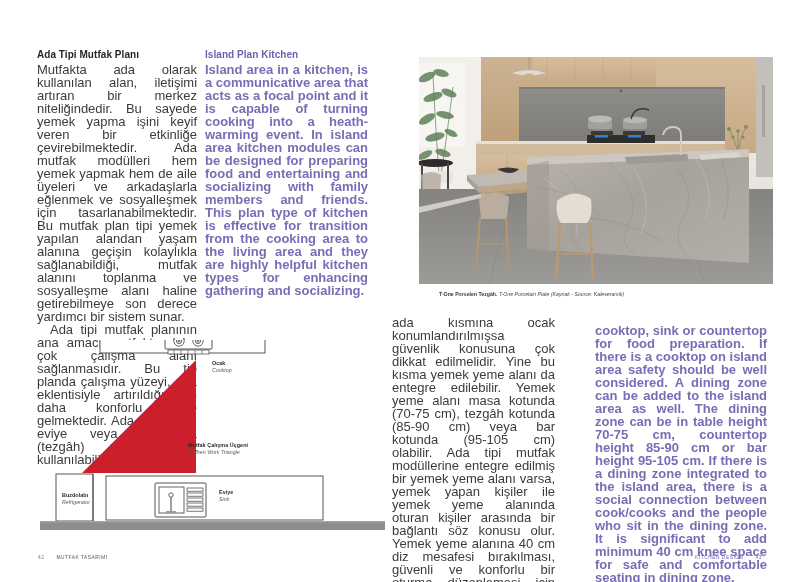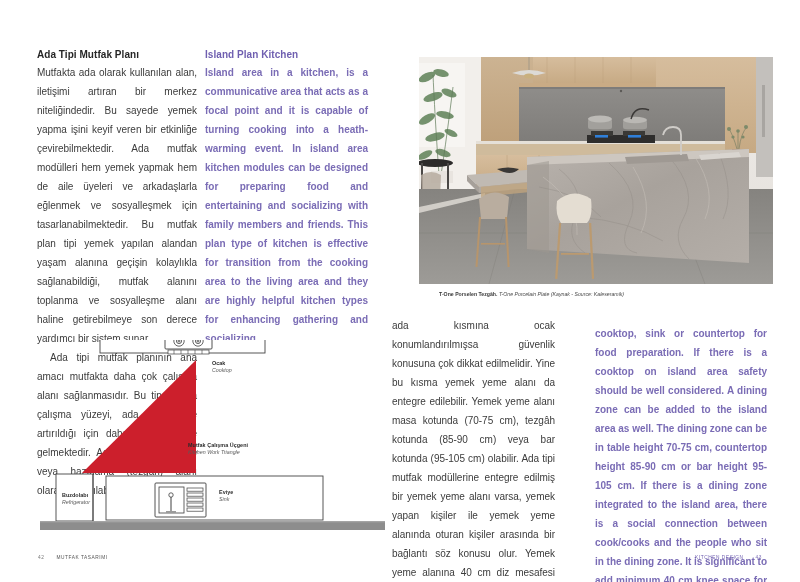--- a/index.html
+++ b/index.html
@@ -9,22 +9,22 @@
     font-family:"Liberation Sans", sans-serif;
     color:#3d3d3d;
     position:relative;
     overflow:hidden;
   }
   .page { position:absolute; inset:0; }
 
   
   .col { position:absolute; }
   .col p {
-    font-size:10px;
-    line-height:19px;
+    font-size:13px;
+    line-height:13px;
     text-align:justify;
     text-justify:inter-word;
     hyphens:auto;
     letter-spacing:-0.02px;
   }
   .col p.indent { text-indent:13px; }
   .h-tr {
     font-size:10px;
     font-weight:bold;
     color:#262626;

